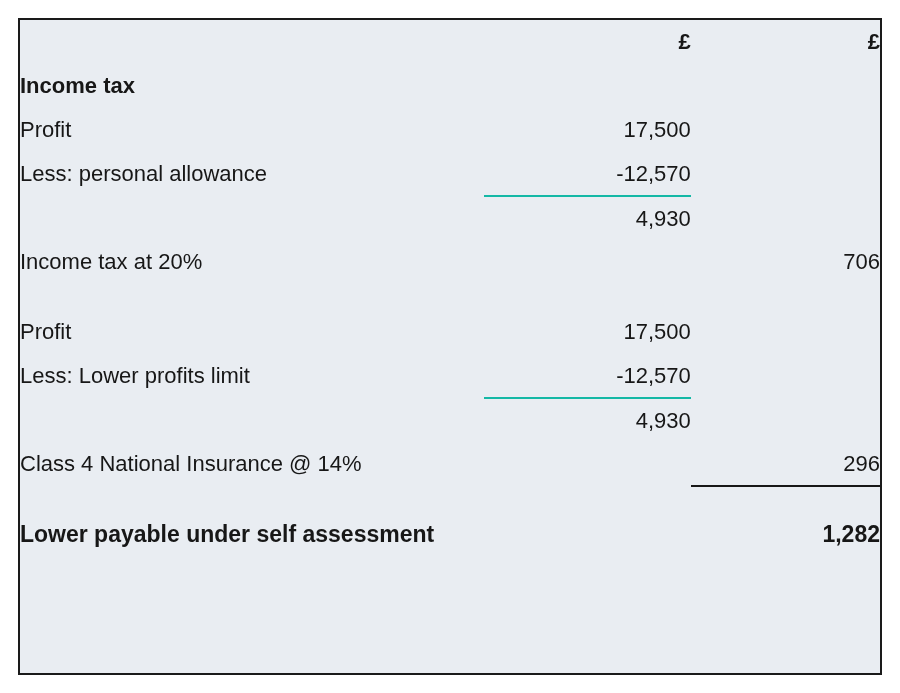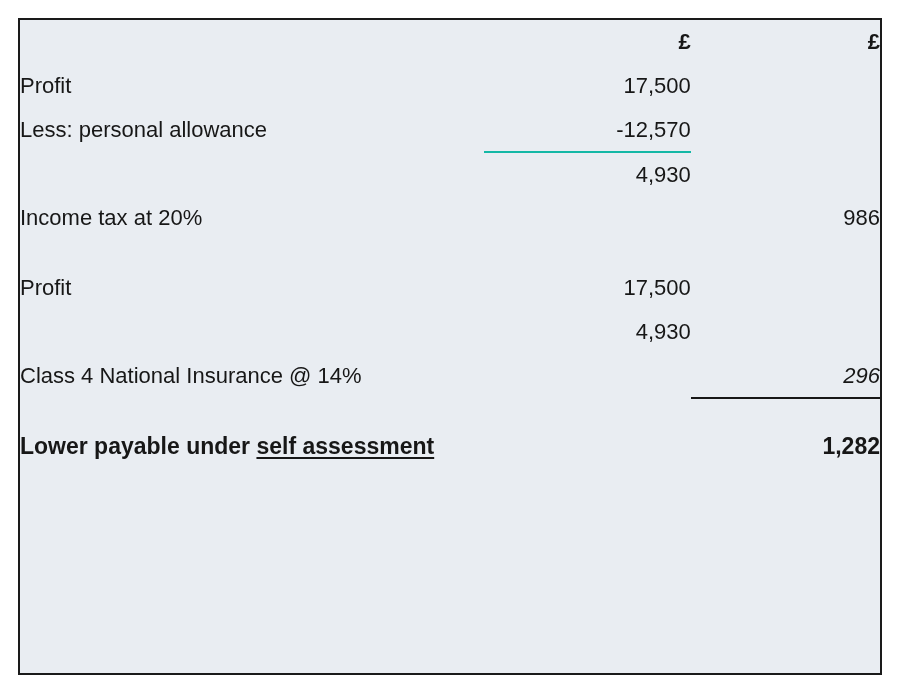--- a/index.html
+++ b/index.html
@@ -59,24 +59,22 @@
   }
   .currency {
     font-weight: bold;
     font-size: 22px;
   }
   .ul-mid {
     border-bottom: 2px solid #14b8a6;
   }
   .ul-right {
     border-bottom: 2px solid #171717;
-    font-style: italic;
   }
   .underline-text {
-    text-decoration: underline;
     text-decoration-thickness: 2px;
     text-underline-offset: 3px;
     text-align: right;
   }
   .heading {
     font-weight: bold;
   }
   .total-row td {
     font-weight: bold;
     font-size: 23px;
@@ -93,20 +91,25 @@
       <col class="c-right">
     </colgroup>
     <tbody>
 
       <tr class="row-h">
         <td class="label"></td>
         <td class="mid currency">£</td>
         <td class="right currency">£</td>
       </tr>
 
+      <tr class="row-h">
+        <td class="label heading">Income tax</td>
+        <td class="mid"></td>
+        <td class="right"></td>
+      </tr>
 
       <tr class="row-h">
         <td class="label">Profit</td>
         <td class="mid">17,500</td>
         <td class="right"></td>
       </tr>
 
       <tr class="row-h">
         <td class="label">Less: personal allowance</td>
         <td class="mid ul-mid">-12,570</td>
@@ -115,35 +118,40 @@
 
       <tr class="row-h">
         <td class="label"></td>
         <td class="mid">4,930</td>
         <td class="right"></td>
       </tr>
 
       <tr class="row-h">
         <td class="label">Income tax at 20%</td>
         <td class="mid"></td>
-        <td class="right">986</td>
+        <td class="right">706</td>
       </tr>
 
       <tr class="row-gap">
           <td colspan="3"></td>
         </tr>
 
 
 
       <tr class="row-h">
         <td class="label">Profit</td>
         <td class="mid">17,500</td>
         <td class="right"></td>
       </tr>
 
+      <tr class="row-h">
+        <td class="label">Less: Lower profits limit</td>
+        <td class="mid ul-mid">-12,570</td>
+        <td class="right"></td>
+      </tr>
 
       <tr class="row-h">
         <td class="label"></td>
         <td class="mid">4,930</td>
         <td class="right"></td>
       </tr>
 
       <tr class="row-h">
         <td class="label">Class 4 National Insurance @ 14%</td>
         <td class="mid"></td>

